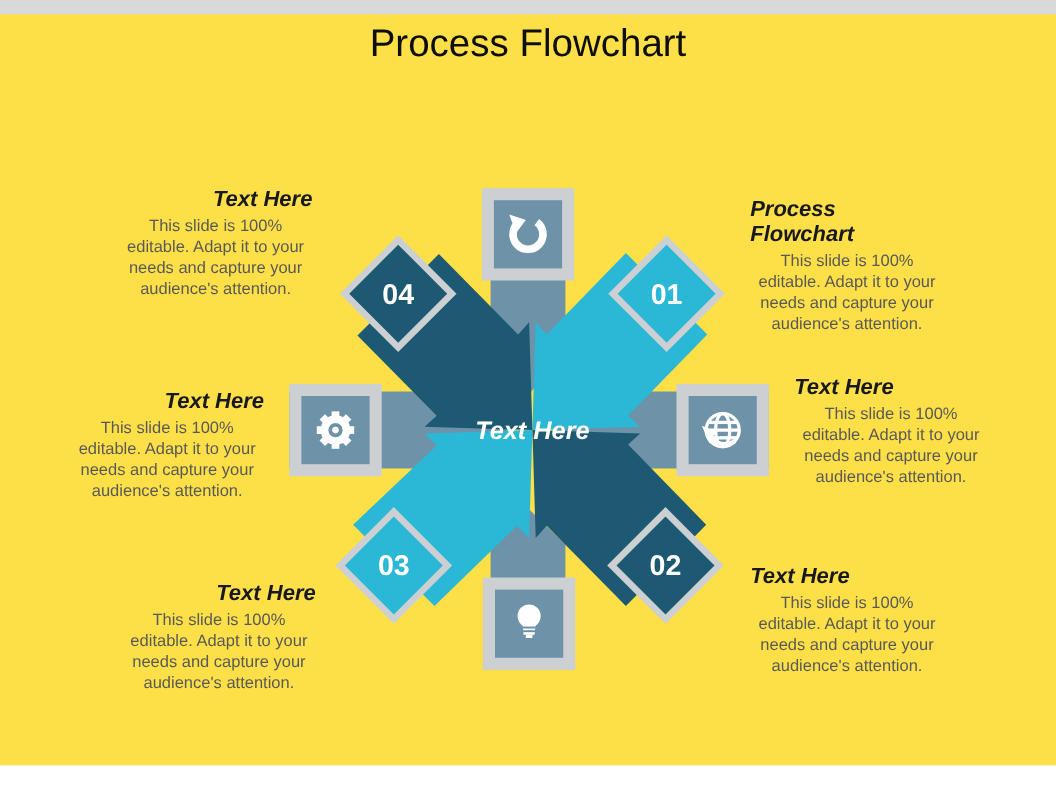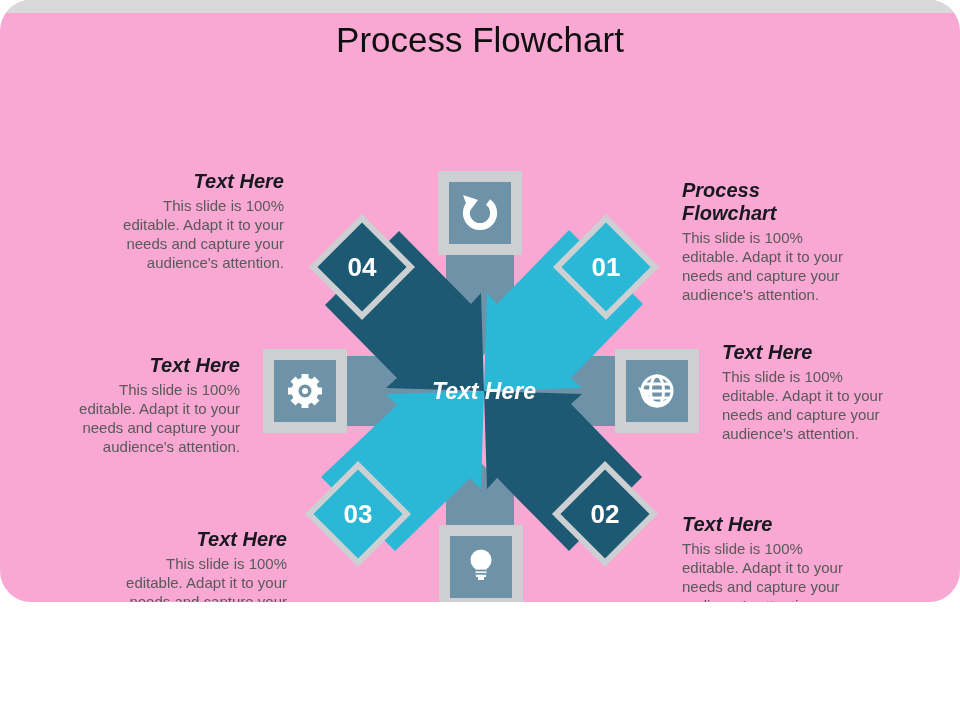--- a/index.html
+++ b/index.html
@@ -1,24 +1,24 @@
 <!DOCTYPE html>
 <html><head>
 <meta charset="utf-8">
 <style>
   html,body{margin:0;padding:0;background:#fff;}
-  .slide{position:relative;width:960px;height:602px;background:#f9a8d4;overflow:hidden;
-         font-family:"Liberation Sans",sans-serif;border-radius:31px;}
+  .slide{position:relative;width:960px;height:696px;background:#fde047;overflow:hidden;
+         font-family:"Liberation Sans",sans-serif;}
   .topbar{position:absolute;left:0;top:0;width:960px;height:13px;}
   .title{position:absolute;left:0;top:20px;width:960px;text-align:center;
          font-size:35px;font-weight:400;color:#0e0e0e;}
   .diagram{position:absolute;left:0;top:0;width:960px;height:720px;}
   .tb{position:absolute;width:176px;}
   .tb-h{font-size:20px;font-weight:bold;font-style:italic;color:#18181f;margin-bottom:3px;}
-  .tb-b{font-size:15px;line-height:19px;color:#595959;}
+  .tb-b{font-size:15px;line-height:19px;color:#595959;text-align:center;}
   .al-r{text-align:right;}
   .al-l{text-align:left;}
   .tb-tl{left:108px;top:170px;}
   .tb-tr{left:682px;top:179px;}
   .tb-ml{left:64px;top:354px;}
   .tb-mr{left:722px;top:341px;}
   .tb-bl{left:111px;top:528px;}
   .tb-br{left:682px;top:513px;}
   .ic{stroke:#ffffff;}
   .num{font-family:"Liberation Sans",sans-serif;font-size:26px;font-weight:bold;}

